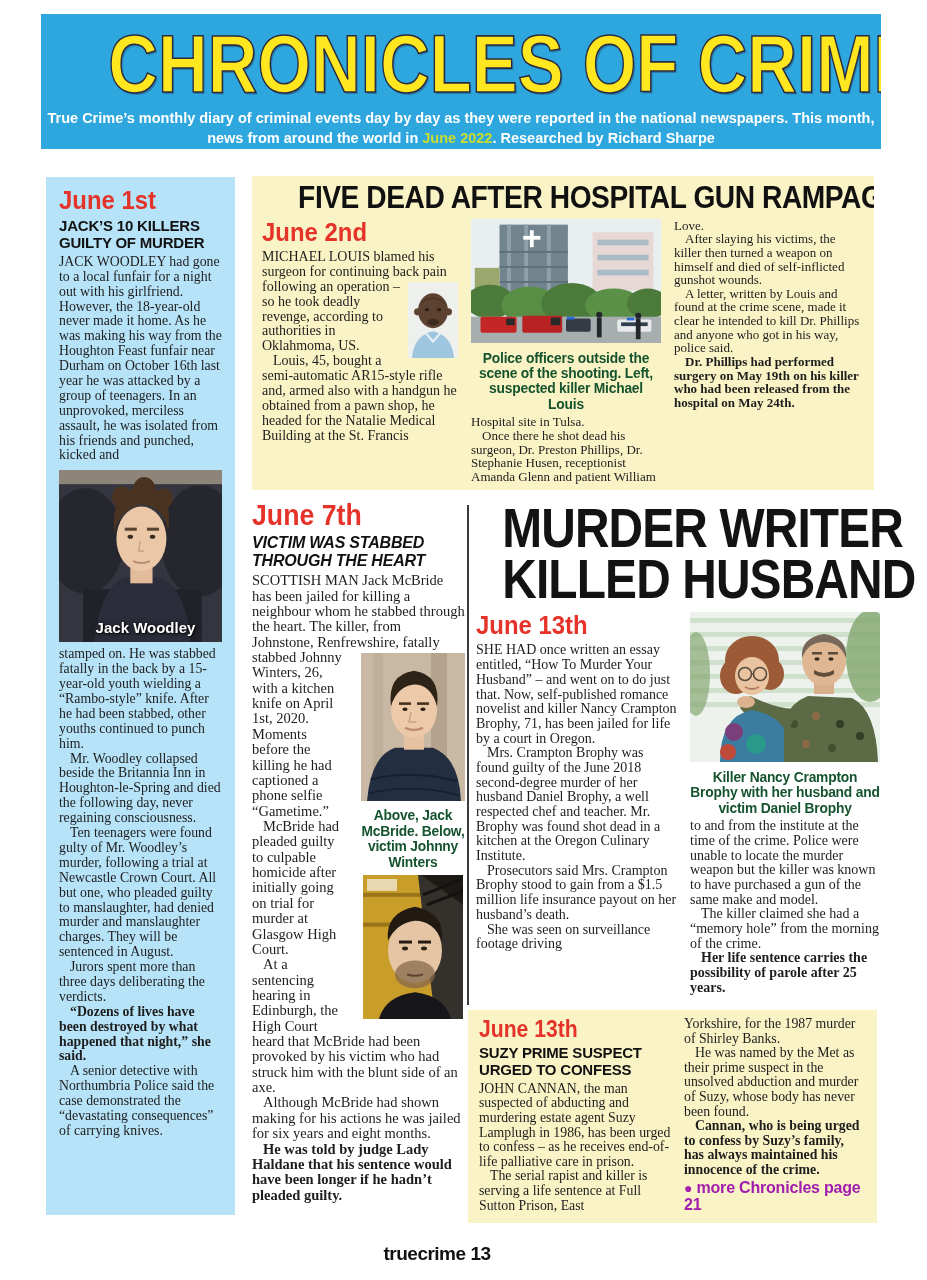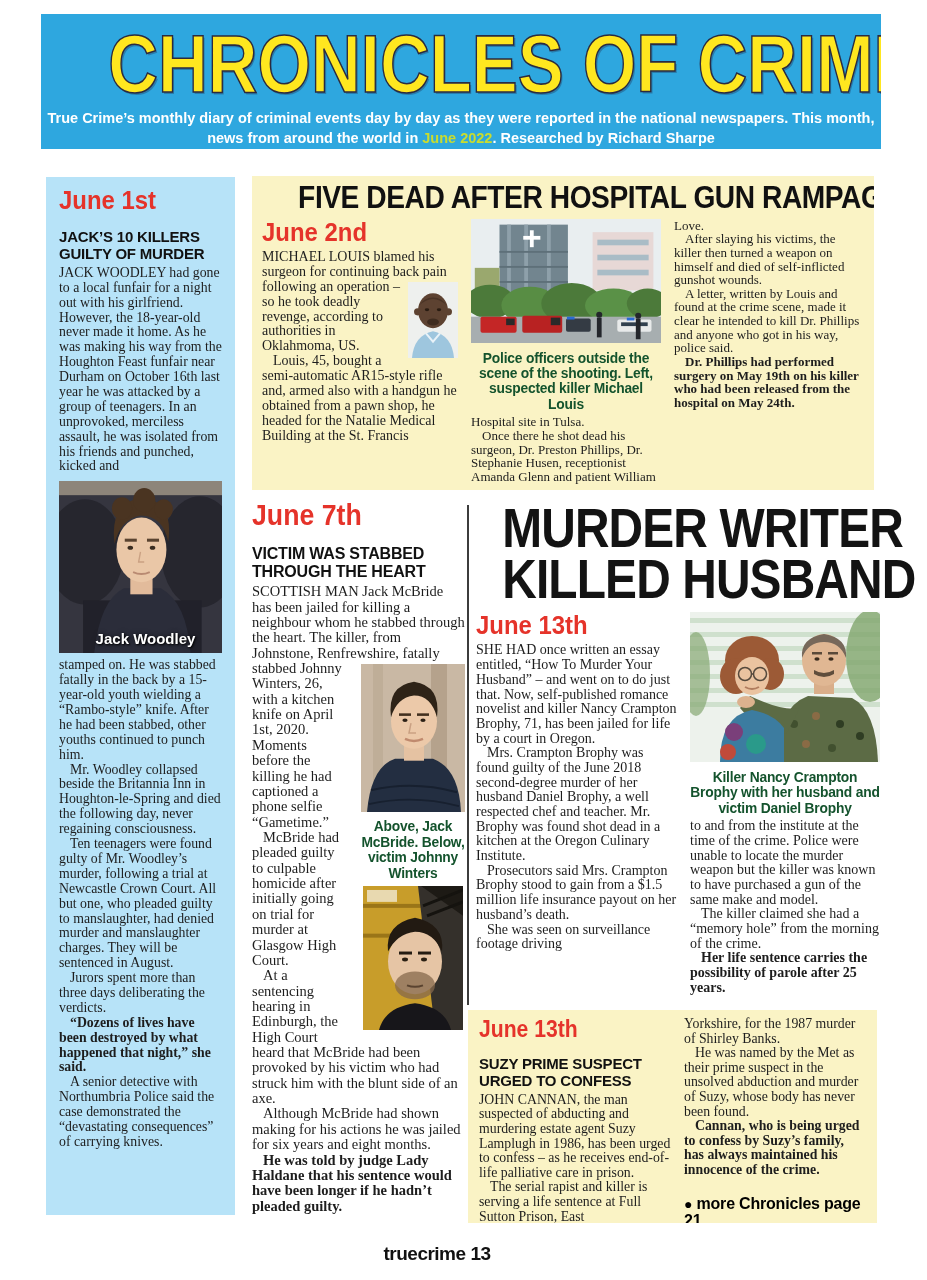--- a/index.html
+++ b/index.html
@@ -17,22 +17,22 @@
            font-size:14.5px; color:#ffffff; line-height:1.38; }
   .m-sub .hl { color:#C9DC2F; }
 
   
   .date { font-family:"Liberation Sans",sans-serif; font-weight:700; color:#E5332A;
           transform:scaleX(0.92); transform-origin:left center; white-space:nowrap; }
   .date-lg { font-size:26px; line-height:1.05; margin:0 0 4px; }
   .date-xl { font-size:29px; line-height:1.05; margin:0 0 4px; }
   .date-md { font-size:23px; line-height:1.05; margin:0 0 3px; }
   .story-head { font-family:"Liberation Sans",sans-serif; font-weight:700; font-size:15px;
-                line-height:1.12; letter-spacing:-0.2px; color:#111; margin:15px 0 3px; }
-  .head-june7 { font-size:16px; }
+                line-height:1.12; letter-spacing:-0.2px; color:#111; margin:4px 0 3px; }
+  .head-june7 { font-size:16px;font-style:italic; }
   .head-suzy { font-size:15px; }
   p { margin:0; }
   p.ind { text-indent:11px; }
   p.bold { font-weight:700; }
   .body-sm  { font-size:13.8px; line-height:1.08; }
   .body     { font-size:14px;   line-height:1.065; }
   .body-xs  { font-size:13px;   line-height:1.05; }
   .body-mid { font-size:14.5px; line-height:1.06; }
   .body-mw  { font-size:14px;   line-height:1.05; }
   .body-suzy{ font-size:13.8px; line-height:1.06; }
@@ -78,21 +78,21 @@
   .cols2m { display:flex; gap:12px; }
   .cm1 { width:202px; } .cm2 { width:190px; }
   .photo-brophy { width:190px; height:150px; }
 
   
   .ybox-bot { position:absolute; left:468px; top:1010px; width:409px; height:213px;
               background:#FAF3C5; box-sizing:border-box; padding:7px 11px; overflow:hidden; }
   .cols2s { display:flex; gap:13px; }
   .cs1 { width:192px; } .cs2 { width:182px; }
   .more-link { font-family:"Liberation Sans",sans-serif; font-weight:700; font-size:16px;
-               color:#000000; margin-top:18px; letter-spacing:-0.2px; }
+               color:#a21caf; margin-top:2px; letter-spacing:-0.2px; }
   .more-link .bullet { font-size:14px; }
 
   
   .footer { position:absolute; left:0; top:1243px; width:874px; text-align:center;
             font-family:"Liberation Sans",sans-serif; font-weight:700; font-size:19px;
             letter-spacing:-0.5px; color:#111; }
 </style>
 </head>
 <body>
 

